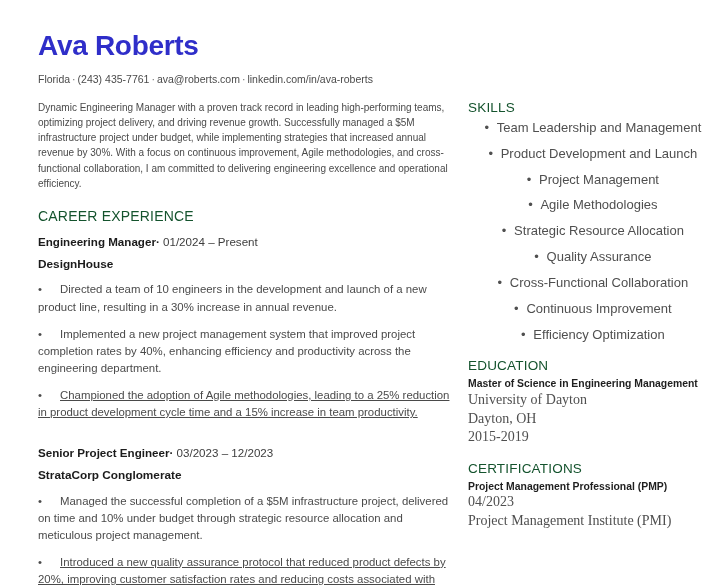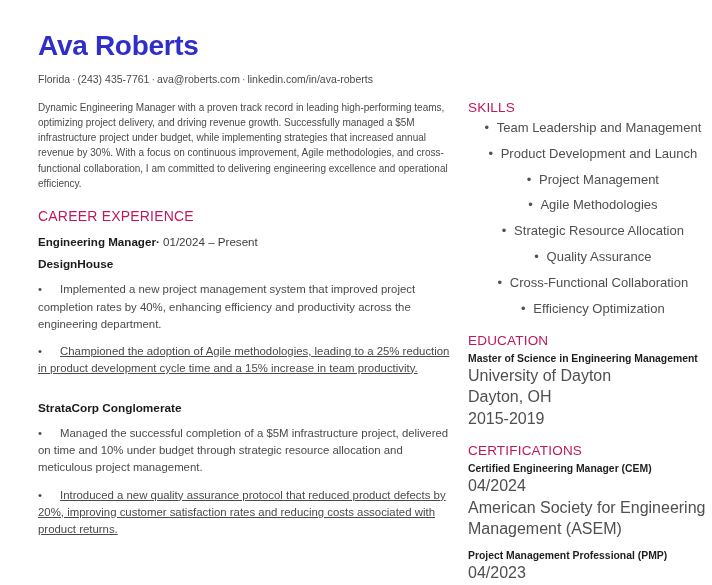--- a/index.html
+++ b/index.html
@@ -59,21 +59,21 @@
     padding-left: 6px;
   }
   .summary {
     font-size: 10px;
     line-height: 1.52;
     color: #4a4a4a;
     margin: 0 0 17px 0;
   }
   .sec-title {
     font-size: 14px;
-    color: #be185d;
+    color: #14532d;
     letter-spacing: 0.2px;
     margin: 0 0 10px 0;
     font-weight: normal;
   }
   .side .sec-title {
     font-size: 13.5px;
     margin: 0 0 4px 0;
   }
   .side-block { margin-bottom: 14px; }
   .job { margin-bottom: 4px; }
@@ -139,23 +139,24 @@
   }
   ul.side-list li .bullet-dot::before { content: "\2022"; }
   .entry { margin-bottom: 10px; }
   .entry-title {
     font-size: 10.4px;
     font-weight: bold;
     color: #1f1f1f;
     line-height: 1.32;
   }
   .entry-sub {
-    font-size: 16px;
+    font-size: 14px;
     color: #4f4f4f;
     line-height: 1.32;
+    font-family: Liberation Serif, serif;
   }
 </style>
 </head>
 <body>
 
 <div class="page">
 
   <div class="header">
     <h1 class="name">Ava Roberts</h1>
     <div class="contact">
@@ -173,28 +174,33 @@
 
       <div>
 
         <div class="job">
           <p class="job-line">
             <span class="job-title">Engineering Manager</span><span class="job-title">·</span>
             <span class="job-dates">01/2024 – Present</span>
           </p>
           <p class="job-company">DesignHouse</p>
           <ul class="bullets">
+            <li><span class="bullet-dot"></span><span>Directed a team of 10 engineers in the development and launch of a new product line, resulting in a 30% increase in annual revenue.</span></li>
             <li><span class="bullet-dot"></span><span>Implemented a new project management system that improved project completion rates by 40%, enhancing efficiency and productivity across the engineering department.</span></li>
             <li><span class="bullet-dot"></span><span>Championed the adoption of Agile methodologies, leading to a 25% reduction in product development cycle time and a 15% increase in team productivity.</span></li>
           </ul>
         </div>
 
         <div class="job-gap"></div>
 
         <div class="job">
+          <p class="job-line">
+            <span class="job-title">Senior Project Engineer</span><span class="job-title">·</span>
+            <span class="job-dates">03/2023 – 12/2023</span>
+          </p>
           <p class="job-company">StrataCorp Conglomerate</p>
           <ul class="bullets">
             <li><span class="bullet-dot"></span><span>Managed the successful completion of a $5M infrastructure project, delivered on time and 10% under budget through strategic resource allocation and meticulous project management.</span></li>
             <li><span class="bullet-dot"></span><span>Introduced a new quality assurance protocol that reduced product defects by 20%, improving customer satisfaction rates and reducing costs associated with product returns.</span></li>
           </ul>
         </div>
 
       </div>
     </div>
 
@@ -203,42 +209,38 @@
       <div class="side-block">
         <h2 class="sec-title">SKILLS</h2>
         <ul class="side-list">
           <li><span class="bullet-dot"></span><span>Team Leadership and Management</span></li>
           <li><span class="bullet-dot"></span><span>Product Development and Launch</span></li>
           <li><span class="bullet-dot"></span><span>Project Management</span></li>
           <li><span class="bullet-dot"></span><span>Agile Methodologies</span></li>
           <li><span class="bullet-dot"></span><span>Strategic Resource Allocation</span></li>
           <li><span class="bullet-dot"></span><span>Quality Assurance</span></li>
           <li><span class="bullet-dot"></span><span>Cross-Functional Collaboration</span></li>
+          <li><span class="bullet-dot"></span><span>Continuous Improvement</span></li>
           <li><span class="bullet-dot"></span><span>Efficiency Optimization</span></li>
         </ul>
       </div>
 
       <div class="side-block">
         <h2 class="sec-title">EDUCATION</h2>
         <div class="entry">
           <div class="entry-title">Master of Science in Engineering Management</div>
           <div class="entry-sub">University of Dayton</div>
           <div class="entry-sub">Dayton, OH</div>
           <div class="entry-sub">2015-2019</div>
         </div>
       </div>
 
       <div class="side-block">
         <h2 class="sec-title">CERTIFICATIONS</h2>
         <div class="entry">
-          <div class="entry-title">Certified Engineering Manager (CEM)</div>
-          <div class="entry-sub">04/2024</div>
-          <div class="entry-sub">American Society for Engineering Management (ASEM)</div>
-        </div>
-        <div class="entry">
           <div class="entry-title">Project Management Professional (PMP)</div>
           <div class="entry-sub">04/2023</div>
           <div class="entry-sub">Project Management Institute (PMI)</div>
         </div>
       </div>
 
     </div>
   </div>
 </div>
 

